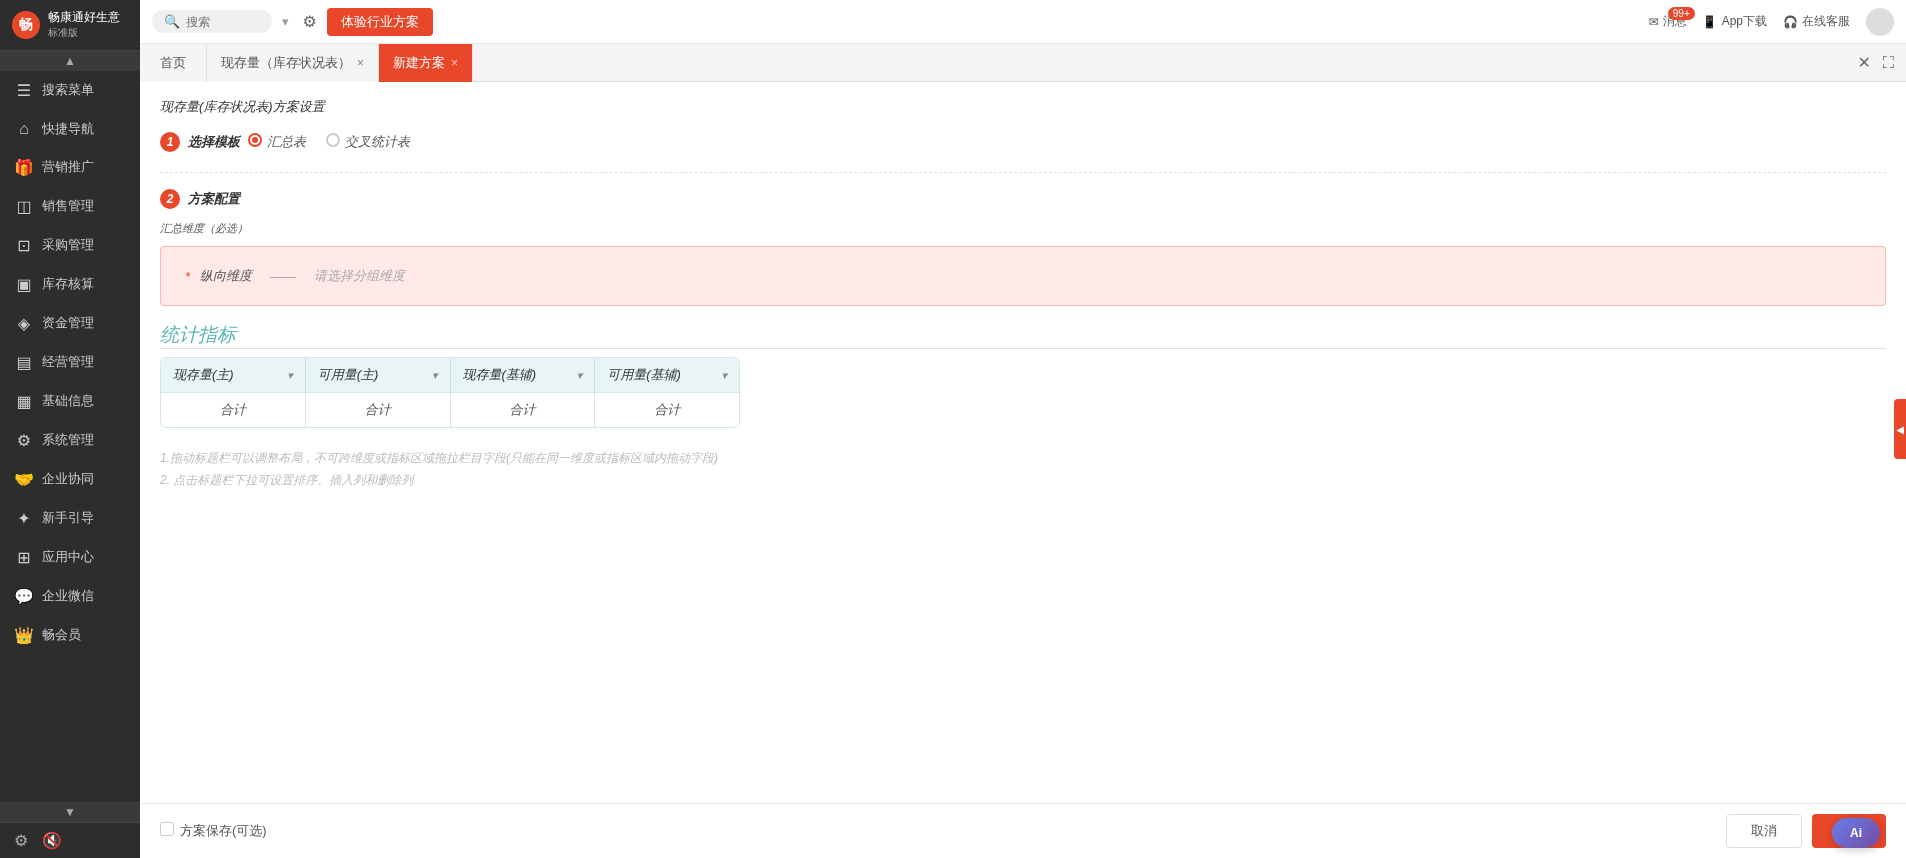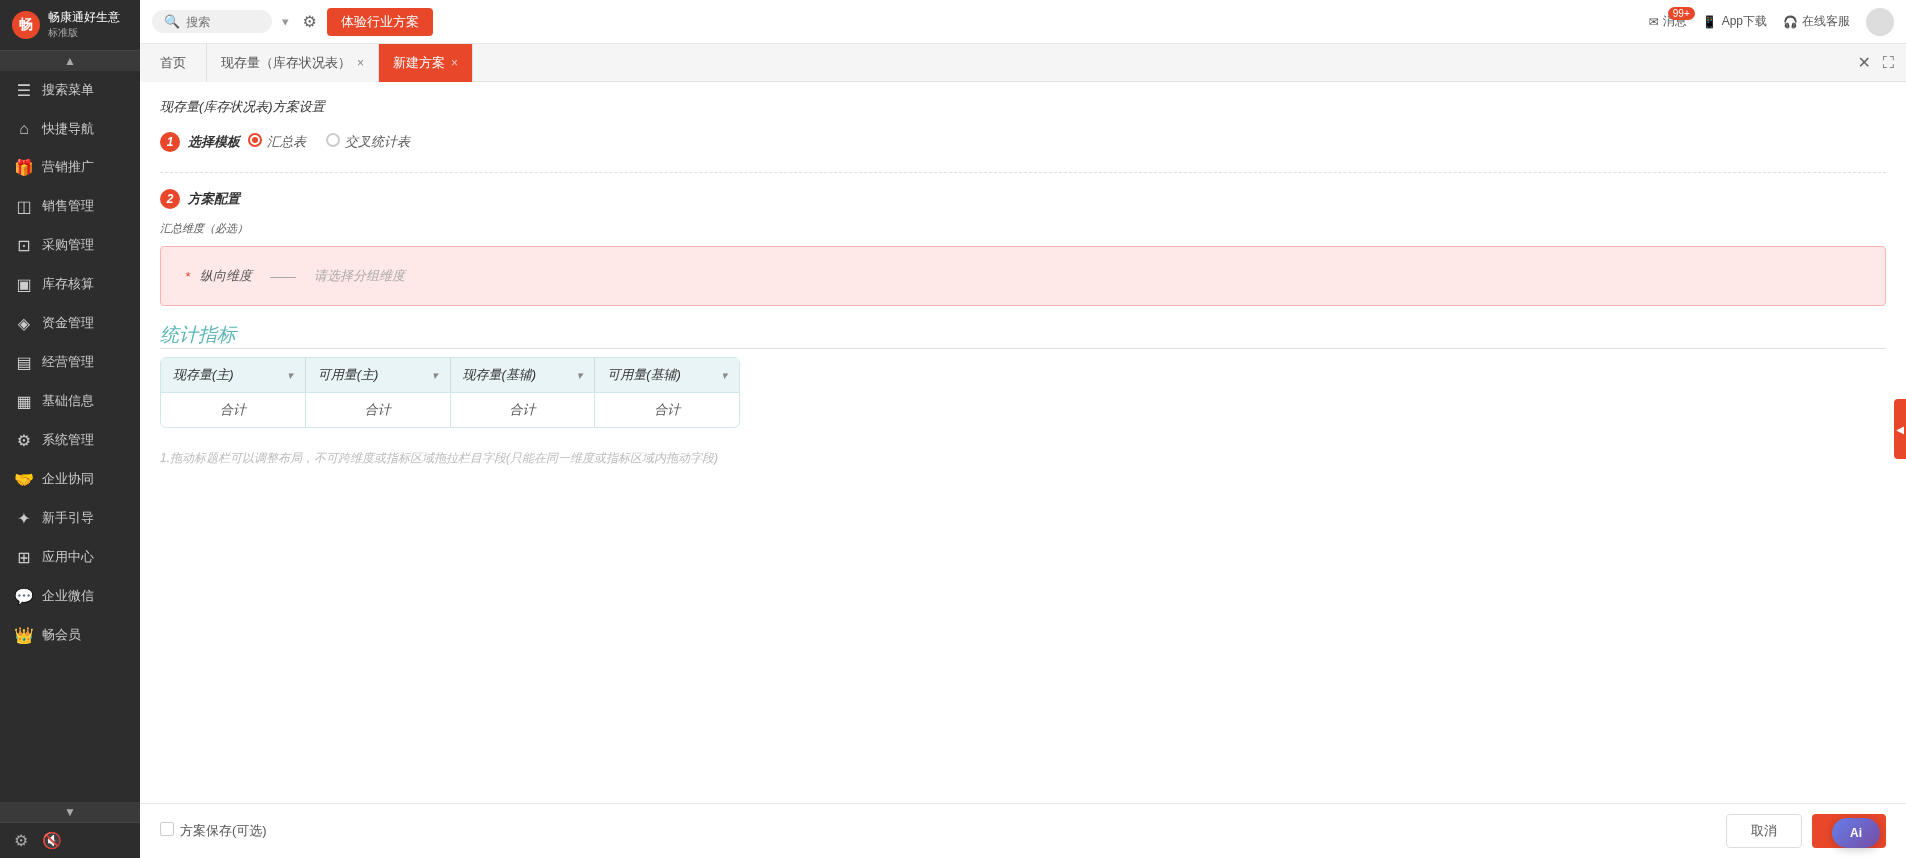--- a/index.html
+++ b/index.html
@@ -506,20 +506,21 @@
         <div class="stats-table-row">
           <div class="stats-cell">合计</div>
           <div class="stats-cell">合计</div>
           <div class="stats-cell">合计</div>
           <div class="stats-cell">合计</div>
         </div>
       </div>
 
       <div class="tips">
         <div>1.拖动标题栏可以调整布局，不可跨维度或指标区域拖拉栏目字段(只能在同一维度或指标区域内拖动字段)</div>
+        <div>2. 点击标题栏下拉可设置排序、插入列和删除列</div>
       </div>
     </div>
   </div>
 
   <div class="footer-bar">
     <label class="save-option">
       <div class="checkbox"></div>
       <span>方案保存(可选)</span>
     </label>
     <div class="footer-btns">

